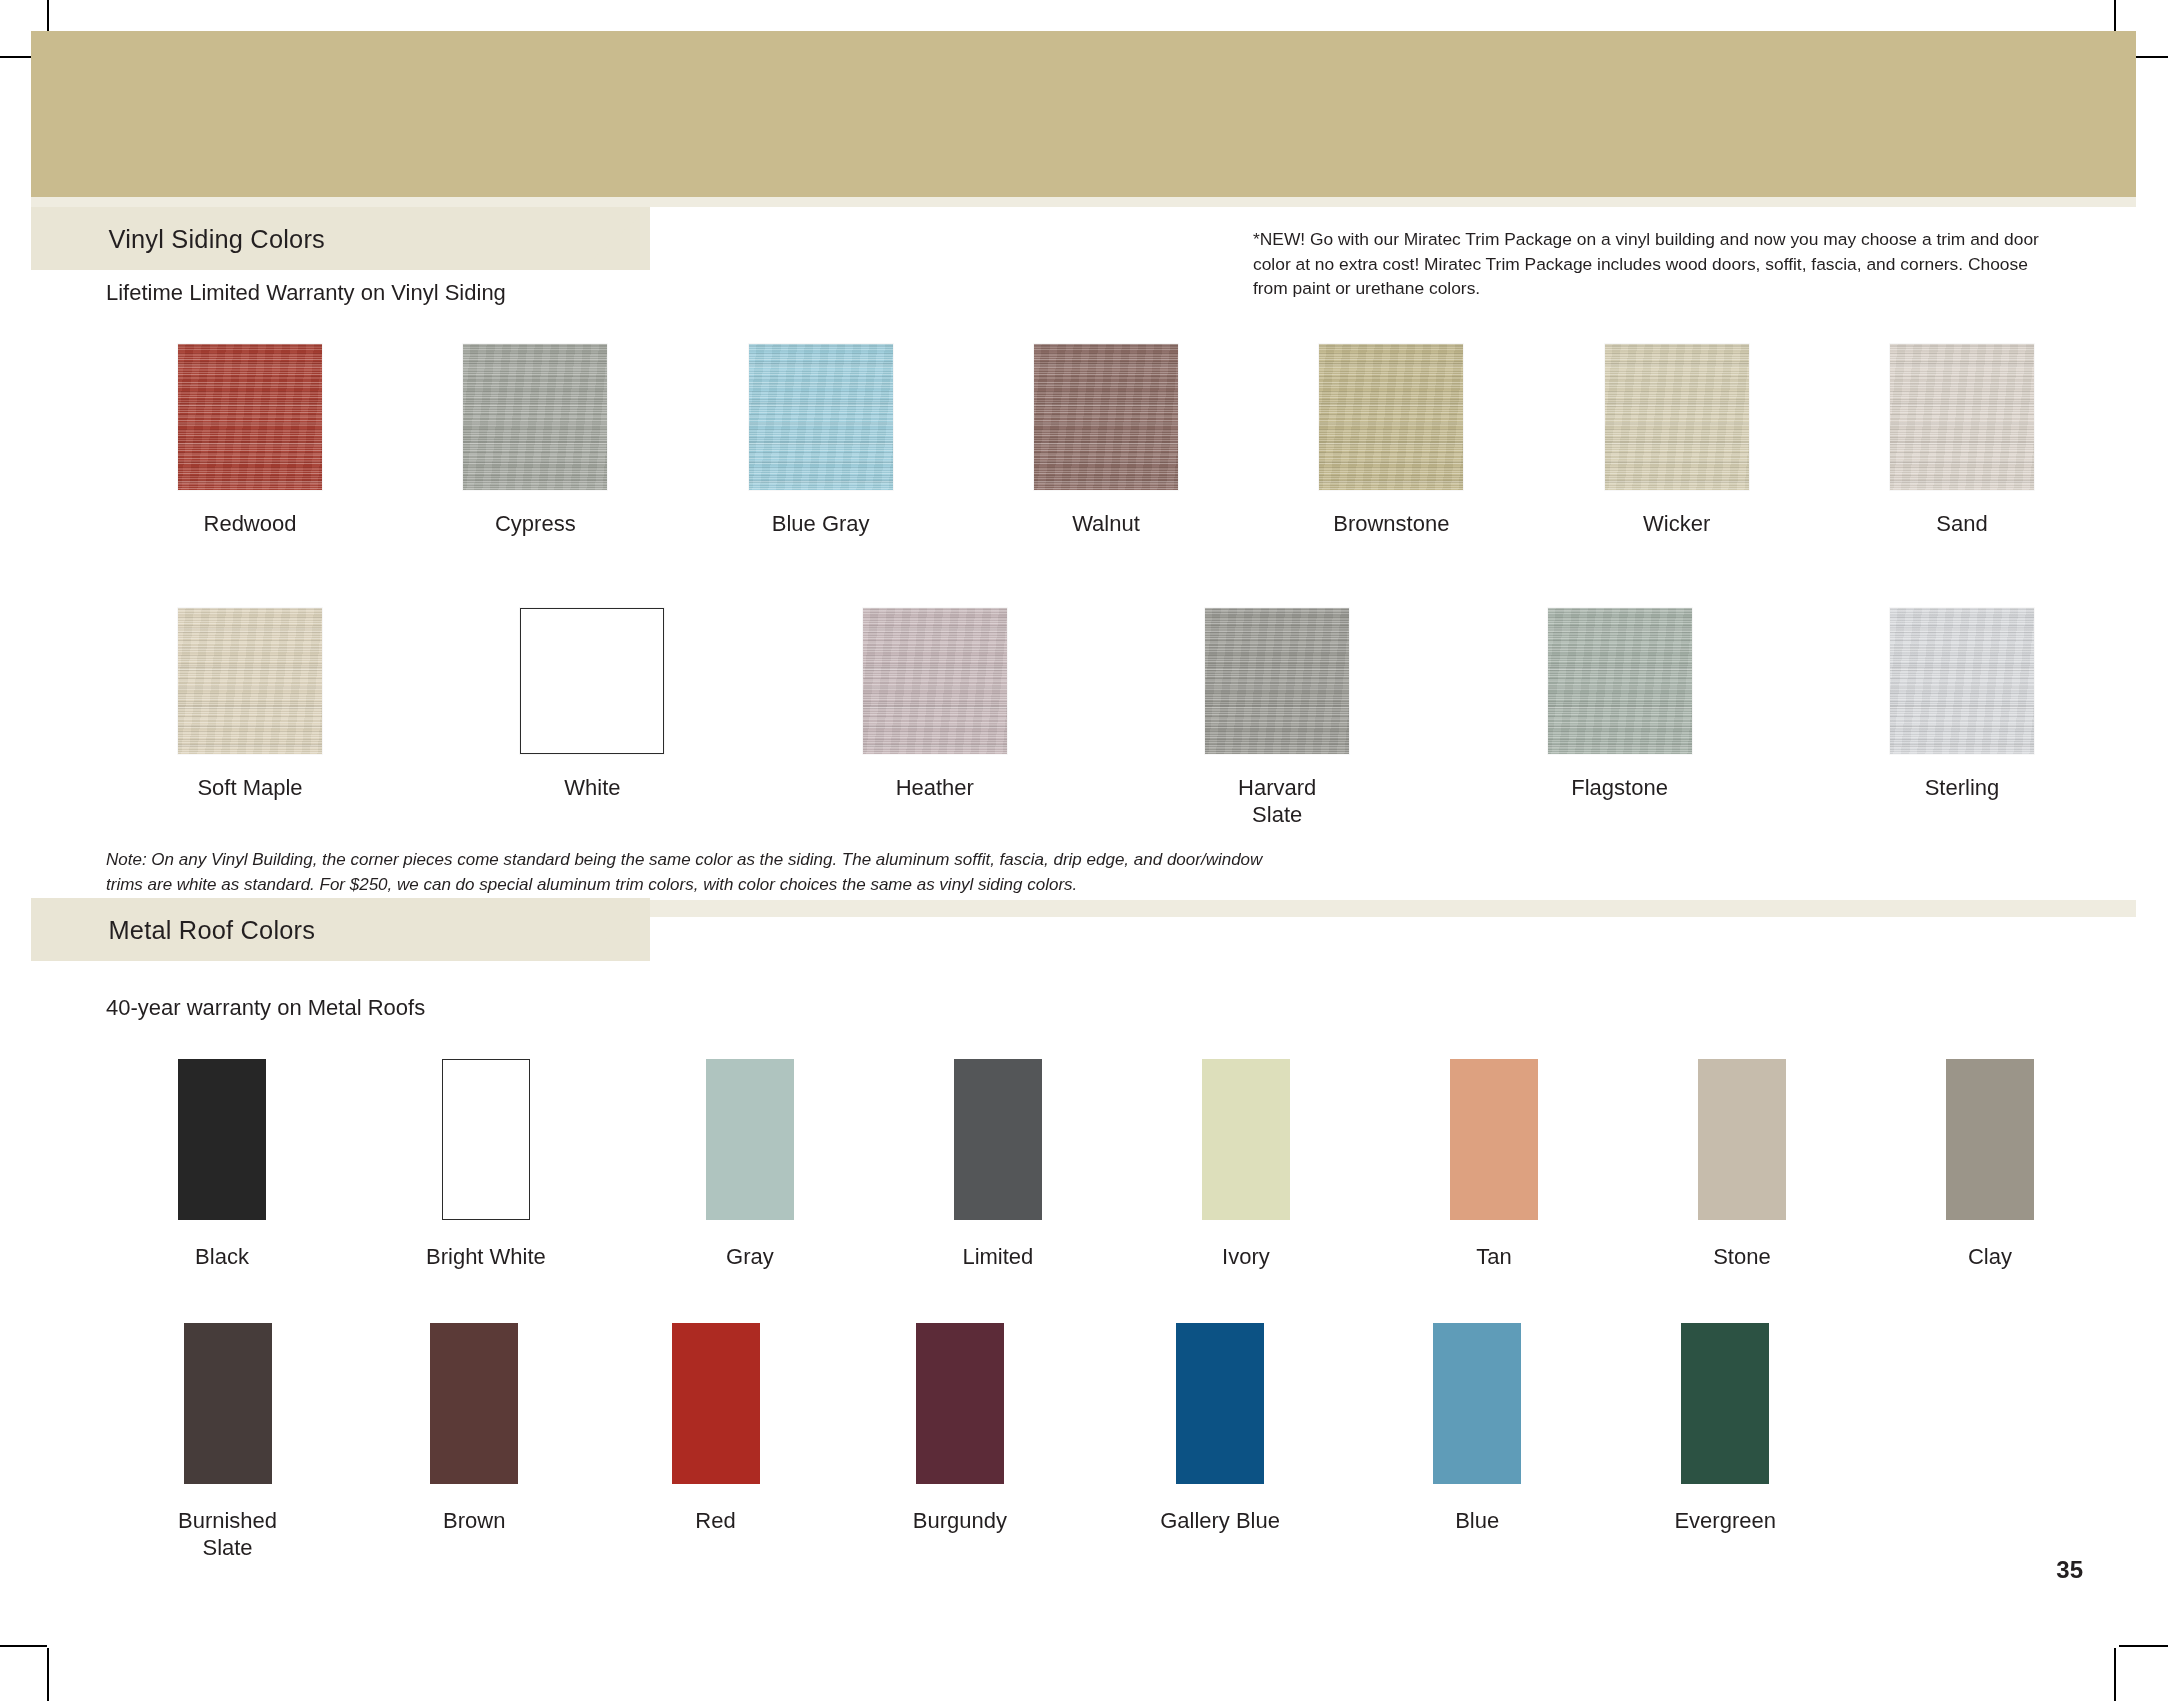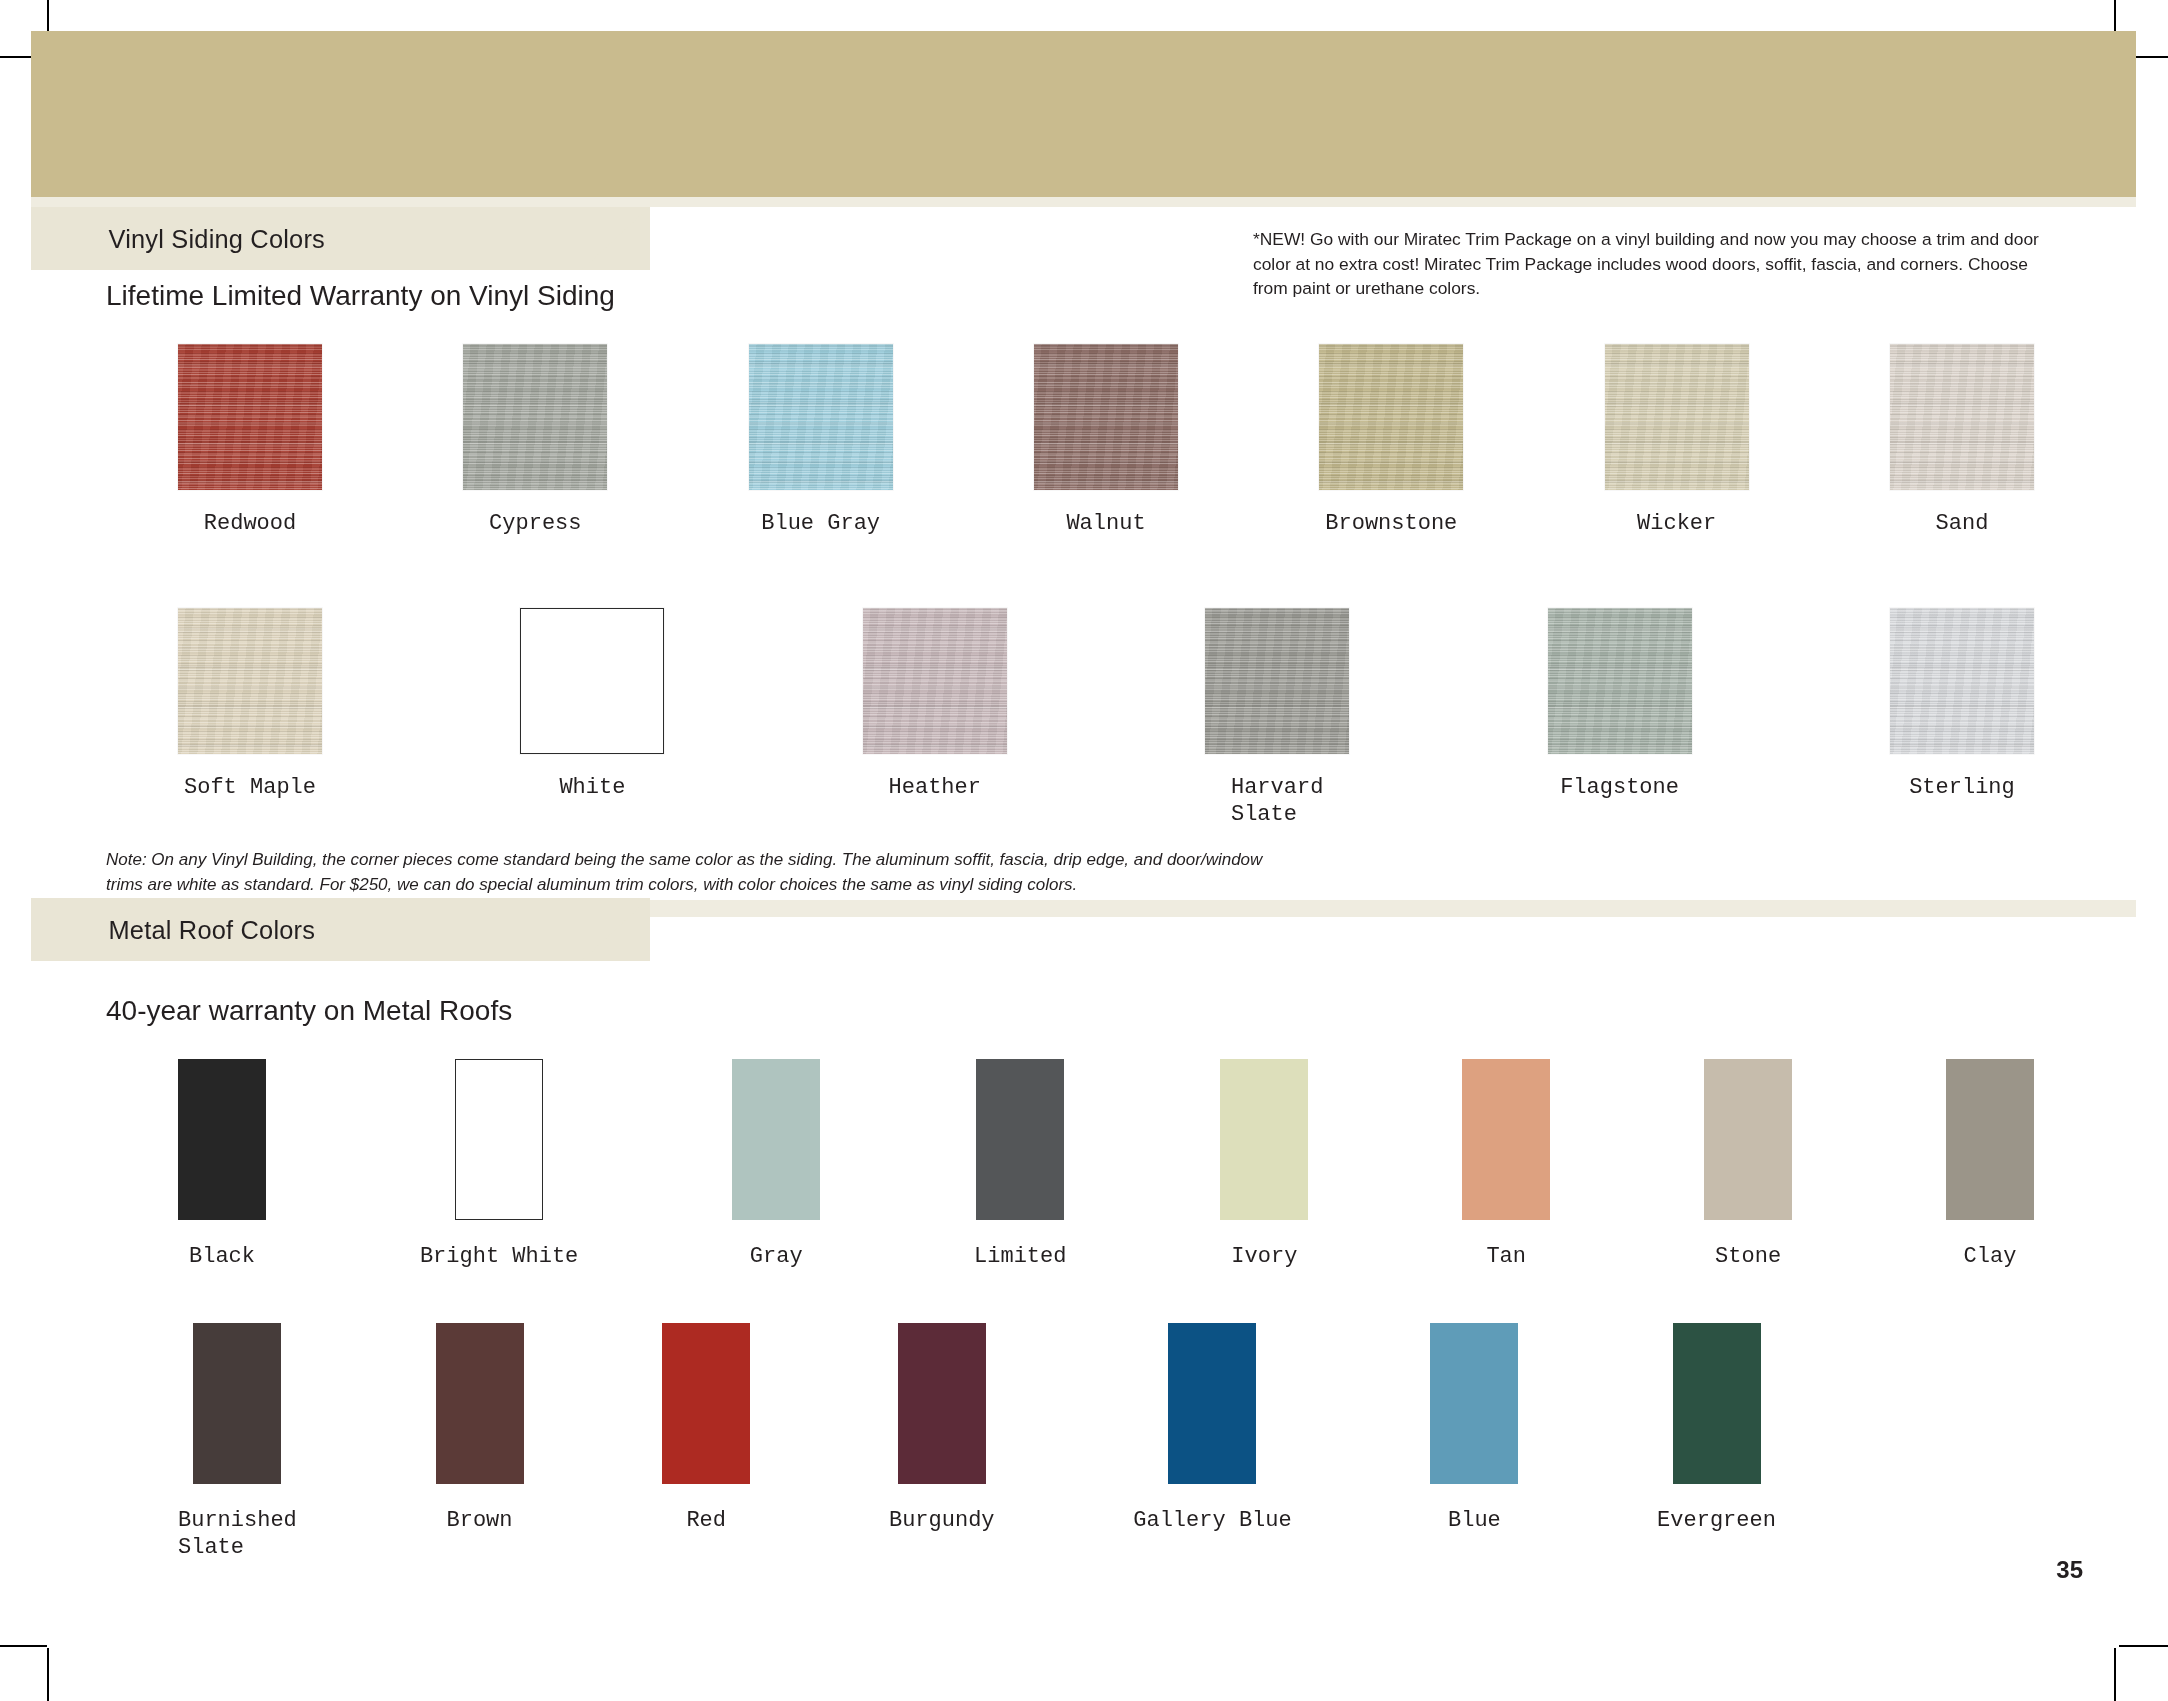--- a/index.html
+++ b/index.html
@@ -76,21 +76,21 @@
   }
   .thin-strip {
     position: absolute;
     height: 17px;
     background: #efece0;
   }
 
   
   .warranty-line {
     position: absolute;
-    font-size: 28px;
+    font-size: 22px;
     color: #231f20;
     white-space: nowrap;
   }
   #new-note {
     position: absolute;
     left: 1253px;
     top: 227px;
     width: 792px;
     font-size: 17.4px;
     line-height: 1.42;
@@ -171,23 +171,23 @@
     height: 161px;
   }
   .swatch.outlined {
     border: 1.7px solid #2b2b2b;
     box-sizing: border-box;
   }
   .swatch-label {
     margin-top: 21px;
     font-size: 22px;
     line-height: 1.22;
+    text-align: center;
     color: #231f20;
     white-space: pre-line;
-    font-family: Liberation Mono, monospace;
   }
   .swatch-label.metal { margin-top: 24px; }
 
   #page-number {
     position: absolute;
     left: 2032px;
     top: 1556px;
     width: 51px;
     text-align: right;
     font-size: 24px;

